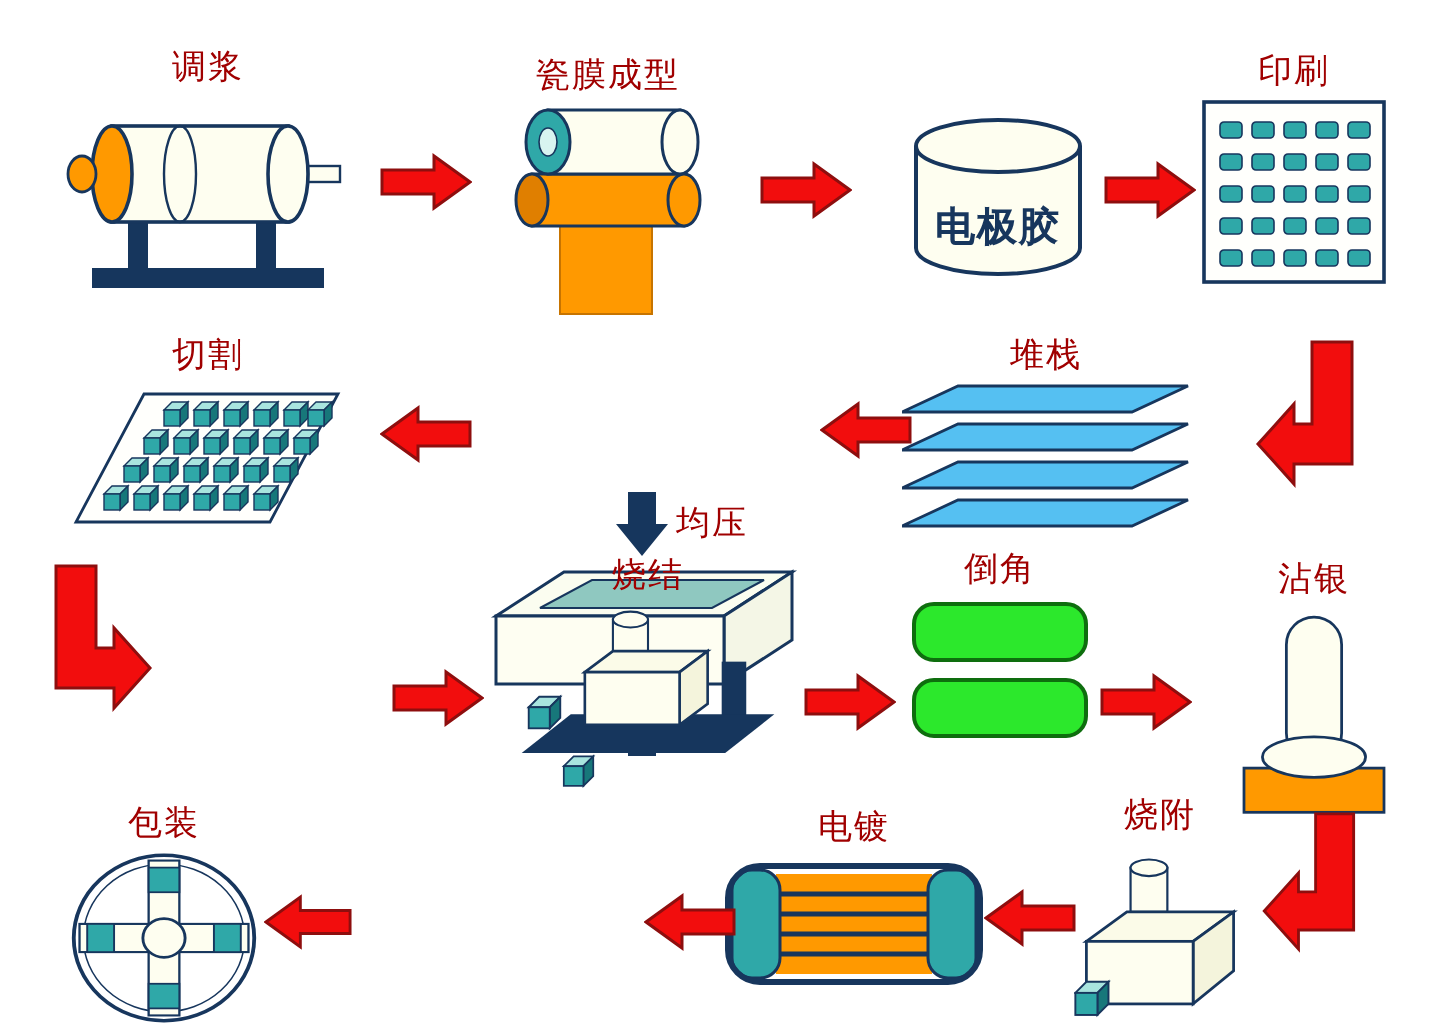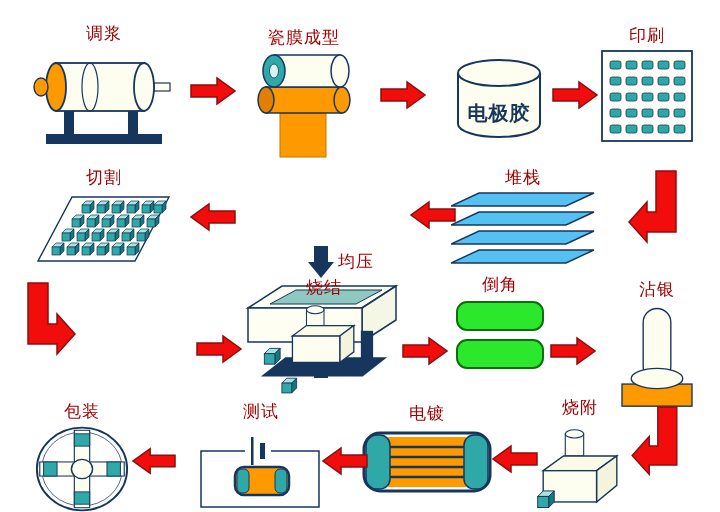--- a/index.html
+++ b/index.html
@@ -280,32 +280,20 @@
       <rect x="6" y="8" width="24" height="54" rx="10" fill="#2FA8A8" stroke="#17365D" stroke-width="1.5"></rect>
       <rect x="104" y="8" width="24" height="54" rx="10" fill="#2FA8A8" stroke="#17365D" stroke-width="1.5"></rect>
       <rect x="4" y="6" width="126" height="58" rx="16" fill="none" stroke="#17365D" stroke-width="3"></rect>
     </svg>
   </div>
 
   <svg class="arrow" style="left:322px; top:446px;" width="46" height="30">
       <use href="#sym-arrow-left"></use>
     </svg>
 
-  <div class="step" style="left:196px; top:400px; width:130px;">
-    <div class="step-label">测试</div>
-    <svg width="128" height="88" viewBox="0 0 128 88">
-      <rect x="4" y="26" width="118" height="56" fill="#FFFFFF" stroke="#17365D" stroke-width="1.5"></rect>
-      <rect x="48" y="22" width="26" height="8" fill="#FFFFFF"></rect>
-      <rect x="54" y="12" width="2.5" height="28" fill="#17365D"></rect>
-      <rect x="63" y="18" width="5" height="16" fill="#17365D"></rect>
-      <rect x="38" y="42" width="54" height="28" rx="9" fill="#FF9900" stroke="#17365D" stroke-width="2.5"></rect>
-      <rect x="40" y="44" width="12" height="24" rx="5" fill="#2FA8A8" stroke="#17365D" stroke-width="1"></rect>
-      <rect x="78" y="44" width="12" height="24" rx="5" fill="#2FA8A8" stroke="#17365D" stroke-width="1"></rect>
-    </svg>
-  </div>
 
   <svg class="arrow" style="left:132px; top:446px;" width="44" height="30">
       <use href="#sym-arrow-left"></use>
     </svg>
 
   <div class="step" style="left:22px; top:400px; width:120px;">
     <div class="step-label">包装</div>
     <svg width="96" height="88" viewBox="0 0 100 100" preserveAspectRatio="none">
       <circle cx="50" cy="50" r="47" fill="#FFFFFF" stroke="#17365D" stroke-width="2"></circle>
       <circle cx="50" cy="50" r="42" fill="none" stroke="#17365D" stroke-width="0.8"></circle>

